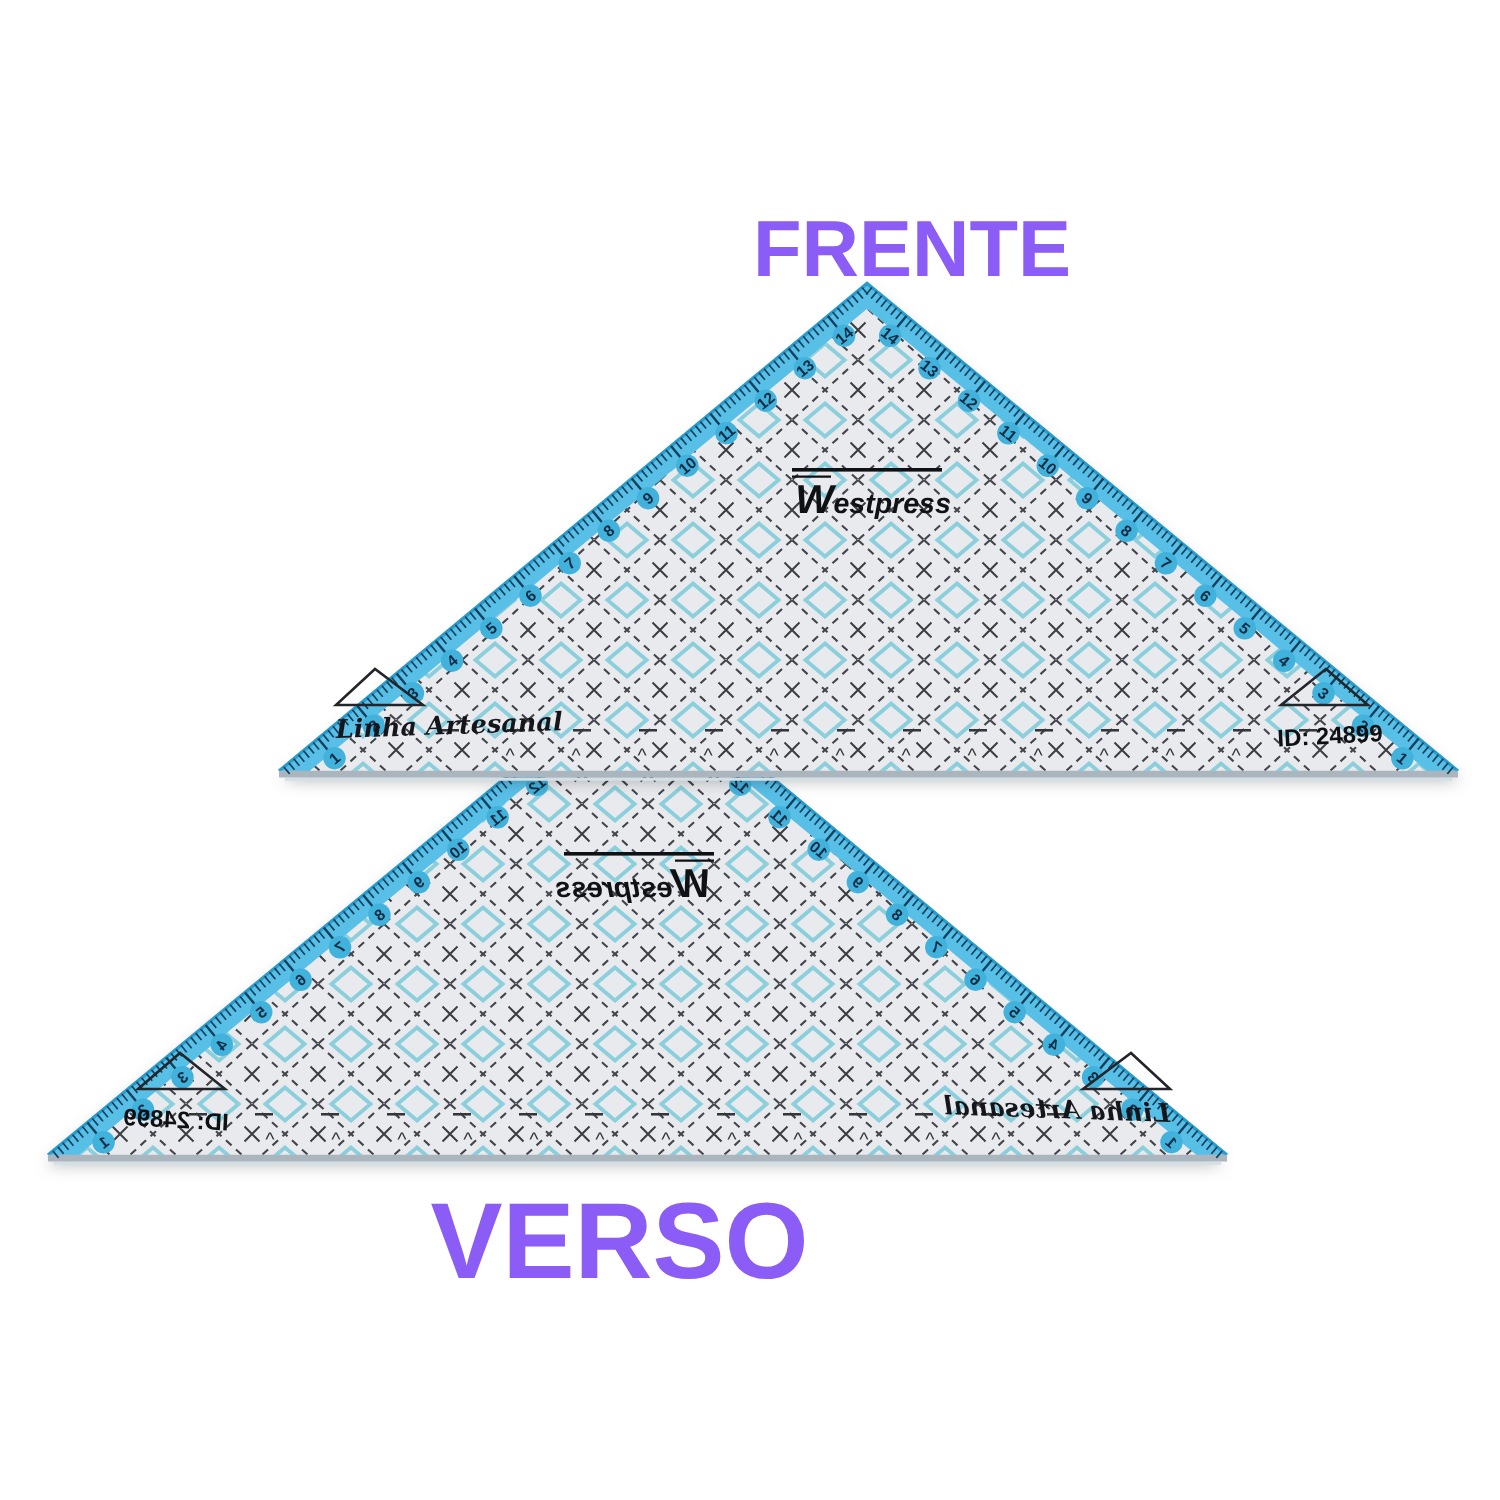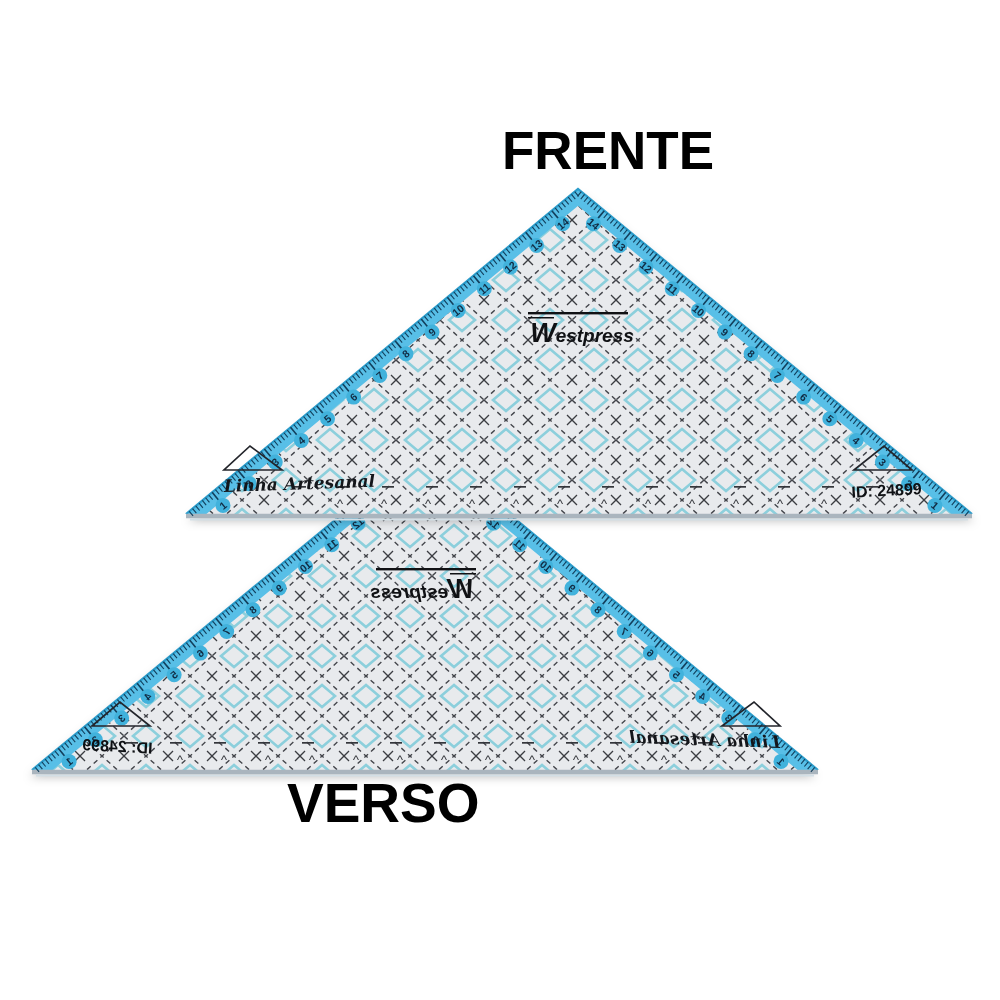--- a/index.html
+++ b/index.html
@@ -1,20 +1,20 @@
 <!DOCTYPE html>
 <html><head>
 <meta charset="utf-8">
 <style>
   html,body{margin:0;padding:0;background:#ffffff;}
   .stage{position:relative;width:1000px;height:1000px;background:#ffffff;overflow:hidden;
          font-family:"Liberation Sans",sans-serif;}
-  .big-label{position:absolute;font-weight:700;color:#000000;letter-spacing:0px;line-height:1;}
+  .big-label{position:absolute;font-weight:700;color:#8b5cf6;letter-spacing:0px;line-height:1;margin-top:16px;}
   #front-label{left:502px;top:124px;font-size:53px;}
-  #back-label{left:287px;top:776px;font-size:55px;}
+  #back-label{left:287px;top:776px;font-size:72px;}
   svg{position:absolute;left:0;top:0;}
 </style>
 </head>
 <body>
 
 <div class="stage">
   <svg id="scene" width="1000" height="1000" viewBox="0 0 1000 1000">
       <defs>
         <filter id="softshadow" x="-20%" y="-20%" width="140%" height="160%">
           <feDropShadow dx="2" dy="7" stdDeviation="5" flood-color="#000000" flood-opacity="0.25"></feDropShadow>

